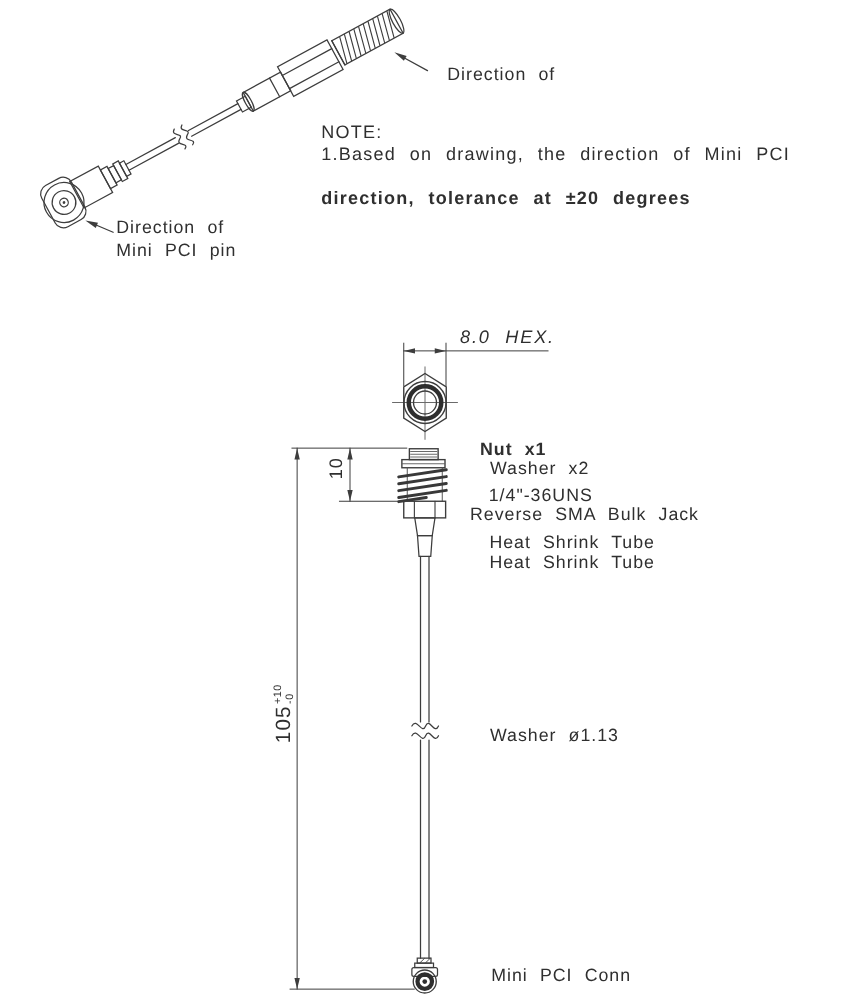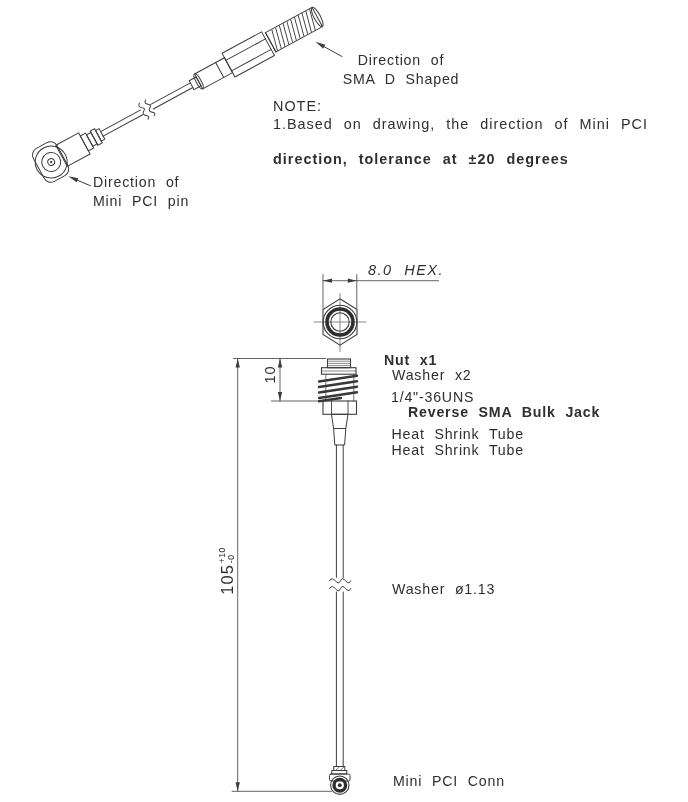--- a/index.html
+++ b/index.html
@@ -6,21 +6,21 @@
   .stage{
     position:relative;width:684px;height:802px;background:#ffffff;
     font-family:"Liberation Sans", sans-serif;color:#2f2f2f;overflow:hidden;
   }
   svg{position:absolute;left:0;top:0;}
   .txt{
     position:absolute;white-space:nowrap;color:#2f2f2f;
     font-size:14.2px;letter-spacing:0.8px;word-spacing:5px;line-height:15px;
   }
   .center{text-align:center;}
-  .note-line{font-size:14.4px;letter-spacing:1px;word-spacing:6px;line-height:17.3px;margin-left:16px;}
+  .note-line{font-size:14.4px;letter-spacing:1px;word-spacing:6px;line-height:17.3px;}
   .lead2{line-height:18.5px;}
   .rot{
     display:flex;align-items:center;justify-content:center;
     transform:rotate(-90deg);
   }
   .dim-105{
     position:absolute;left:197px;top:559px;width:60px;height:24px;
     font-size:16.5px;letter-spacing:1px;gap:1px;
   }
   .tol{display:flex;flex-direction:column;font-size:8.6px;line-height:8.8px;letter-spacing:0.4px;}
@@ -193,21 +193,20 @@
         <line x1="232" y1="791.3" x2="331.5" y2="791.3"></line>
         <line x1="237.7" y1="358.5" x2="237.7" y2="791.3"></line>
         <polygon points="237.7,358.5 235.55,367.5 239.85,367.5" fill="#3d3d3d" stroke="none"></polygon>
         <polygon points="237.7,791.3 235.55,782.3 239.85,782.3" fill="#3d3d3d" stroke="none"></polygon>
       </g>
     </g>
   </svg>
 
   <div class="txt center lead2" style="left:336px;top:51px;width:130px;">
     <div>Direction of</div>
-    <div>SMA D Shaped</div>
   </div>
 
   <div class="txt note-line" style="left:257px;top:98px;">NOTE:</div>
   <div class="txt note-line" style="left:257px;top:116px;">1.Based on drawing, the direction of Mini PCI</div>
   <div class="txt note-line" style="left:257px;top:151px;font-weight:bold;">direction, tolerance at ±20 degrees</div>
 
   <div class="txt lead2" style="left:93px;top:173px;">
     <div>Direction of</div>
     <div>Mini PCI pin</div>
   </div>
@@ -220,19 +219,19 @@
     <span>105</span>
     <span class="tol">
       <span>+10</span>
       <span>-0</span>
     </span>
   </div>
 
   <div class="txt" style="left:384px;top:353px;font-weight:bold;">Nut x1</div>
   <div class="txt" style="left:392px;top:367.5px;">Washer x2</div>
   <div class="txt" style="left:391px;top:389.5px;">1/4"-36UNS</div>
-  <div class="txt" style="left:408px;top:404.5px;font-weight:bold;">Reverse SMA Bulk Jack</div>
+  <div class="txt" style="left:376px;top:404.5px;">Reverse SMA Bulk Jack</div>
   <div class="txt" style="left:391.5px;top:427px;">Heat Shrink Tube</div>
   <div class="txt" style="left:391.5px;top:442.5px;">Heat Shrink Tube</div>
   <div class="txt" style="left:392px;top:581.5px;">Washer ø1.13</div>
   <div class="txt" style="left:393px;top:774px;text-align:center;">Mini PCI Conn</div>
 
 </div>
 
 </body></html>

